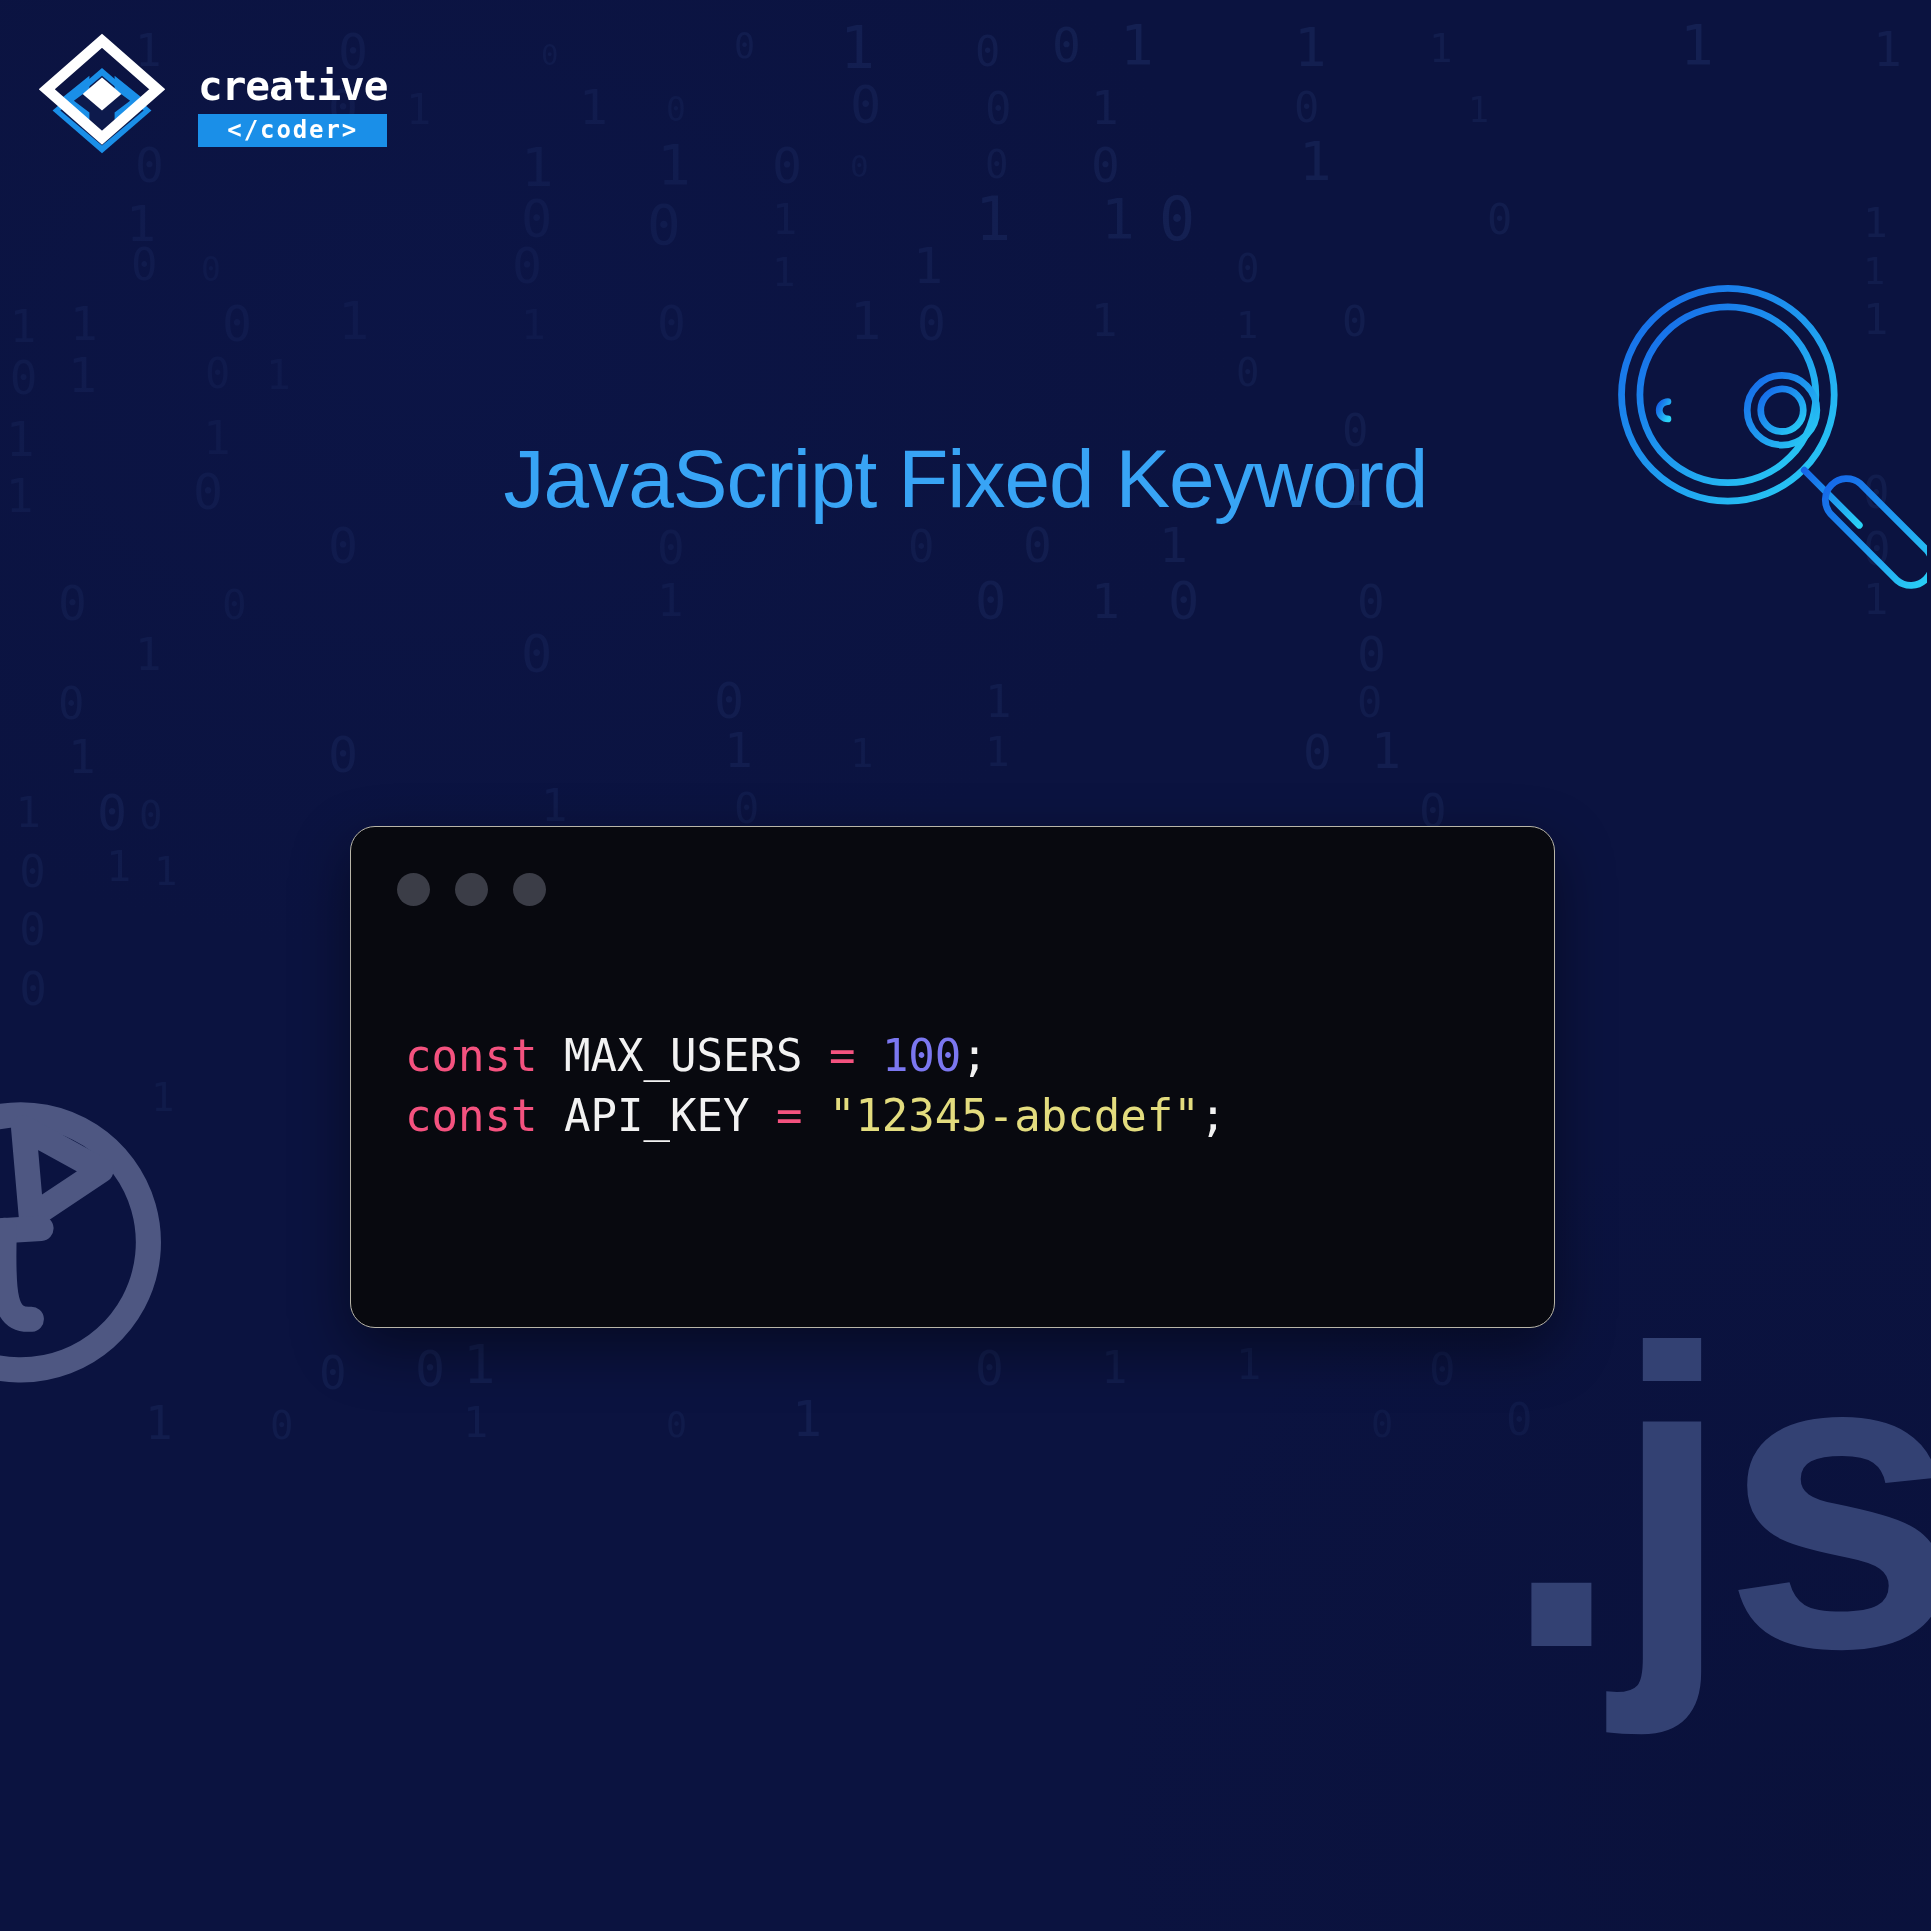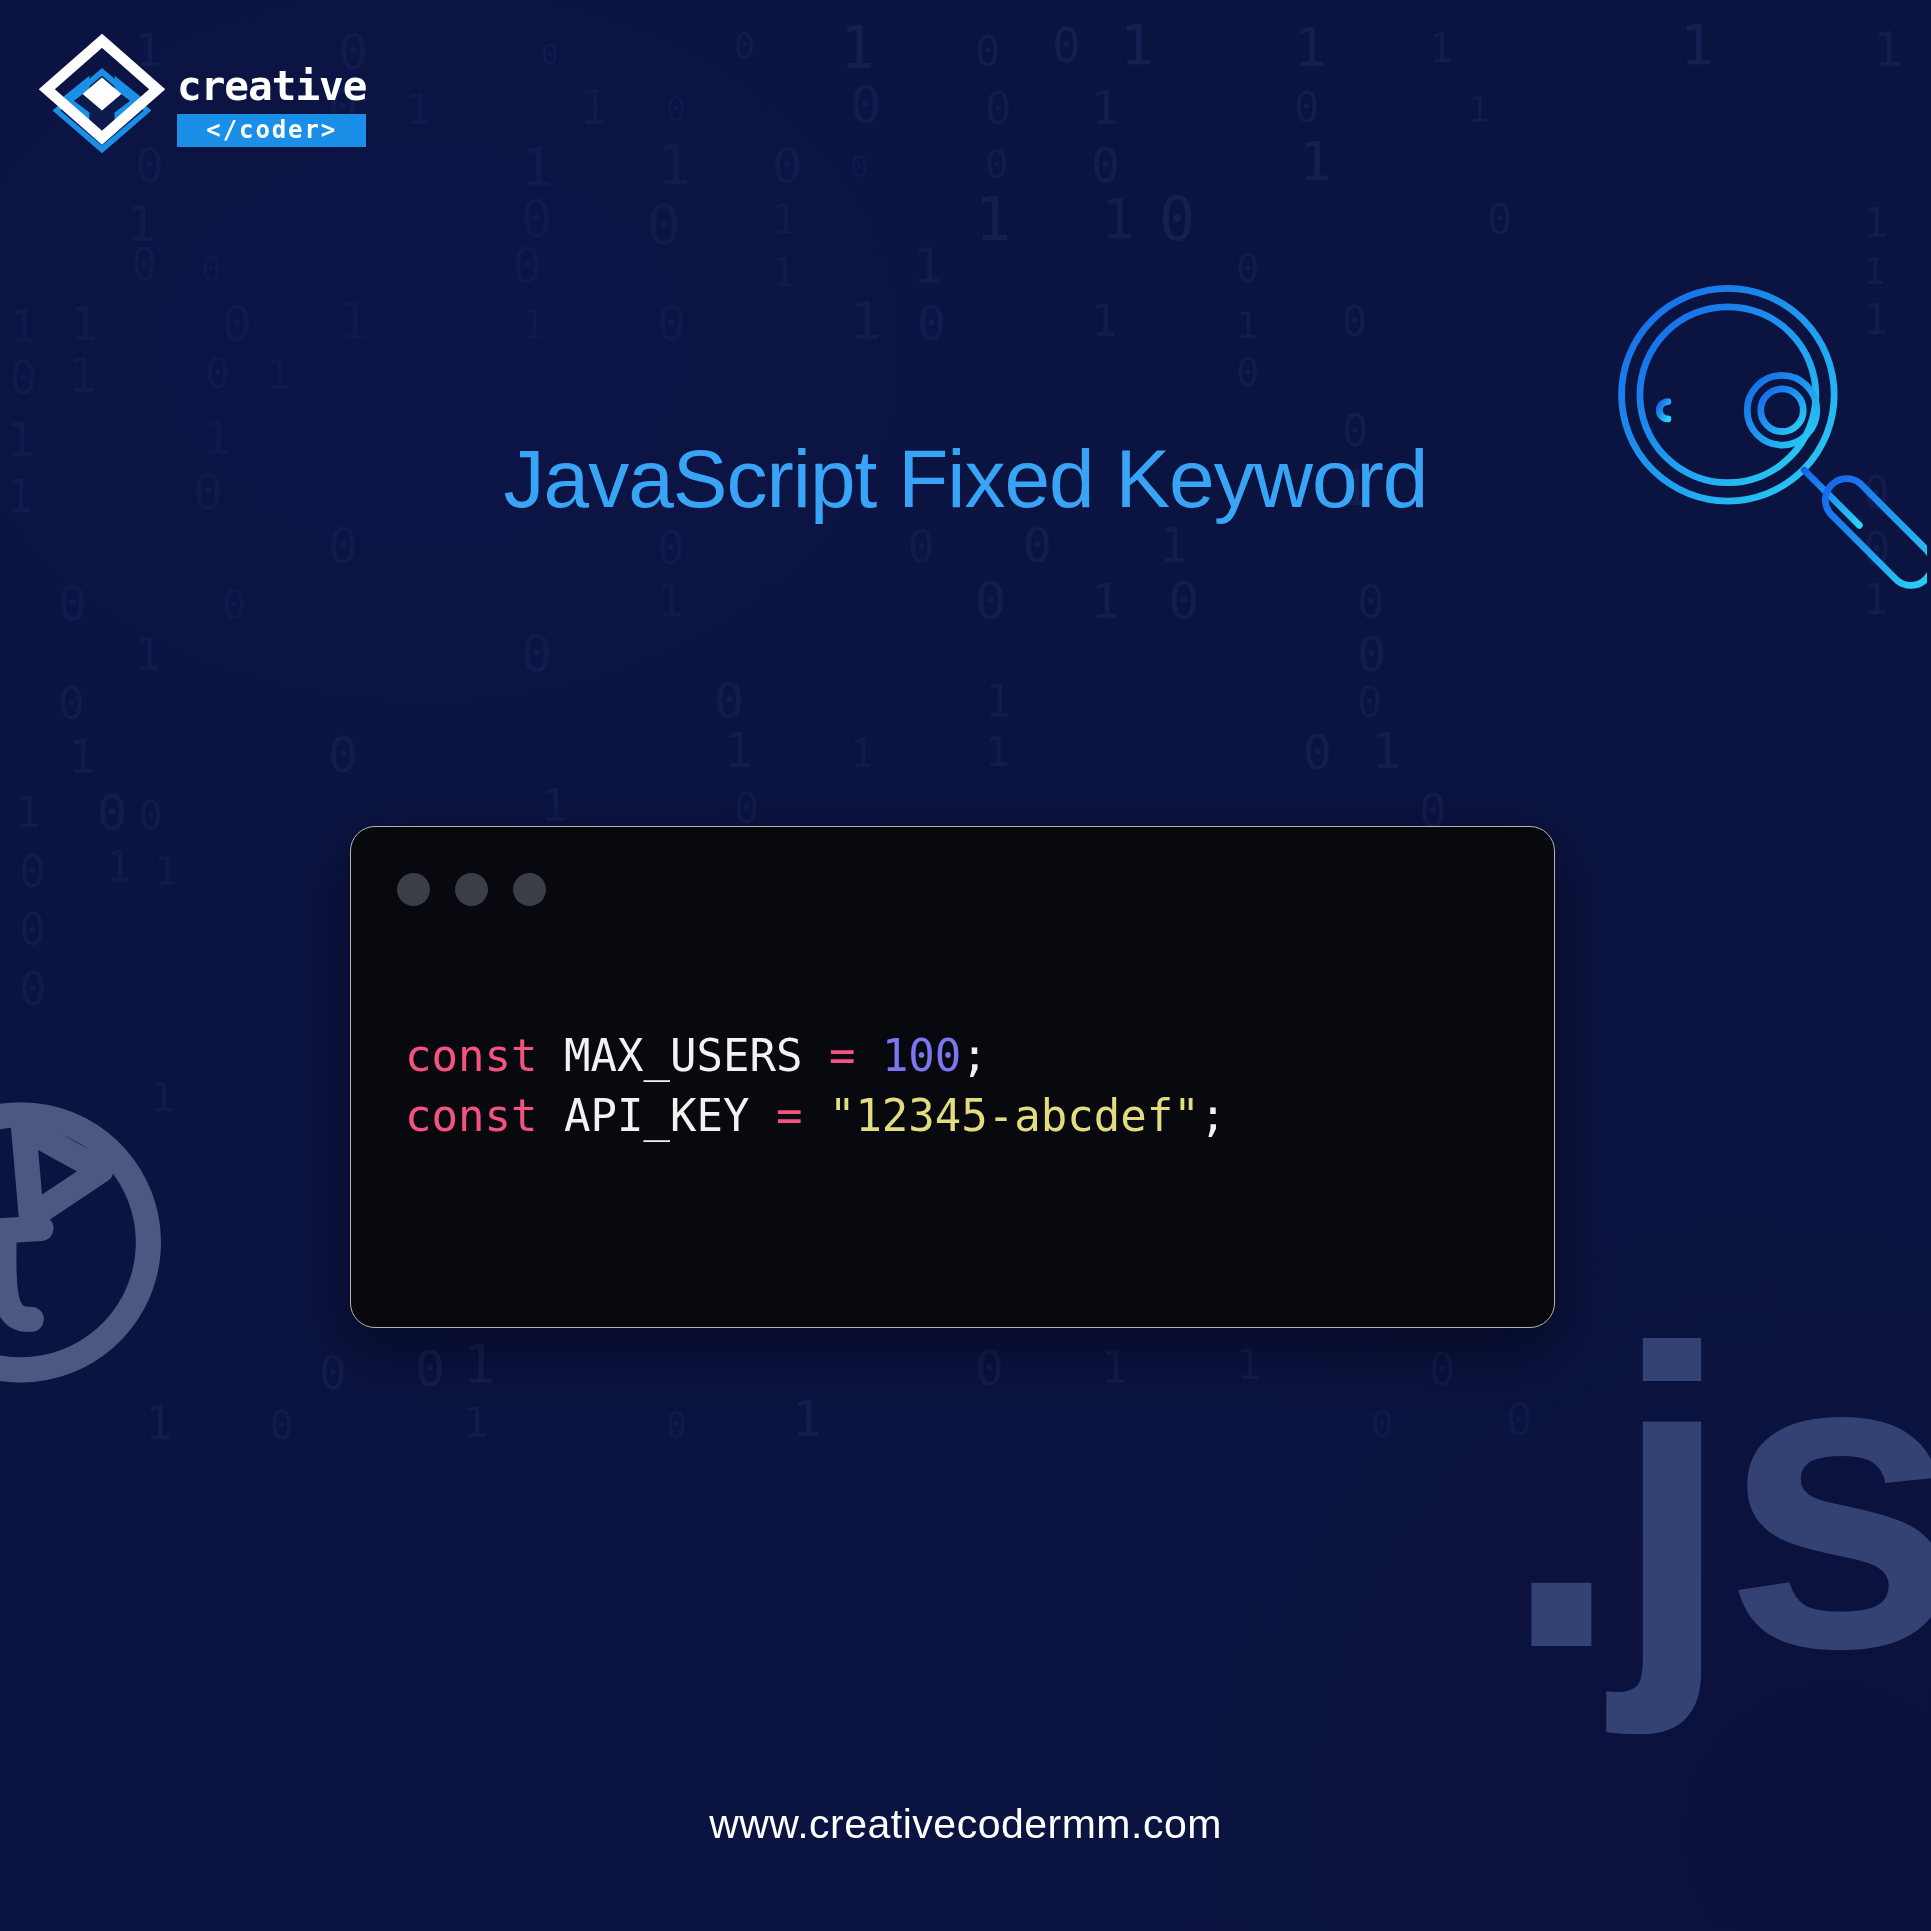--- a/index.html
+++ b/index.html
@@ -80,21 +80,21 @@
   }
 
   
   .logo {
     position: absolute;
     left: 39px;
     top: 33px;
     z-index: 6;
     display: flex;
     align-items: center;
-    gap: 12px;
+    gap: 33px;
   }
   .logo-mark { width: 126px; height: 126px; display: block; }
   .logo-word {
     display: flex;
     flex-direction: column;
     align-items: stretch;
     gap: 6.8px;
     padding-top: 21px;
   }
   .logo-title {
@@ -420,16 +420,15 @@
 
   <div class="code-window">
     <div class="code-dots">
       <i></i>
       <i></i>
       <i></i>
     </div>
     <div class="code-body" id="code-body"><div><span class="tok-kw">const</span><span class="tok-pun"> </span><span class="tok-id">MAX_USERS</span><span class="tok-pun"> </span><span class="tok-op">=</span><span class="tok-pun"> </span><span class="tok-num">100</span><span class="tok-pun">;</span></div><div><span class="tok-kw">const</span><span class="tok-pun"> </span><span class="tok-id">API_KEY</span><span class="tok-pun"> </span><span class="tok-op">=</span><span class="tok-pun"> </span><span class="tok-str">"12345-abcdef"</span><span class="tok-pun">;</span></div></div>
   </div>
 
-  <div class="footer-url">www.creativecodermm.com</div>
 
 </div>
 
 
 </body></html>

